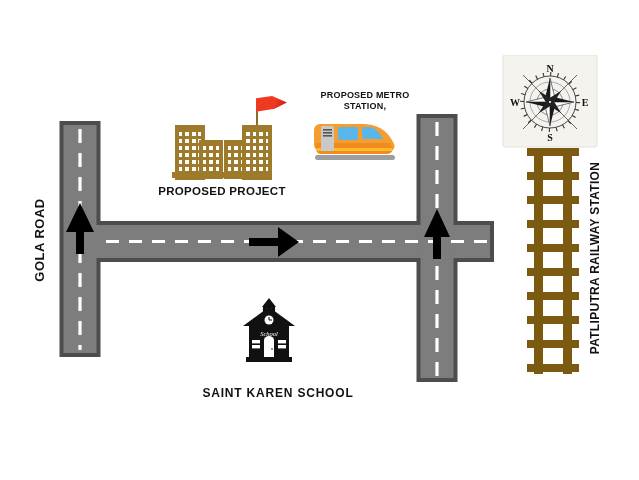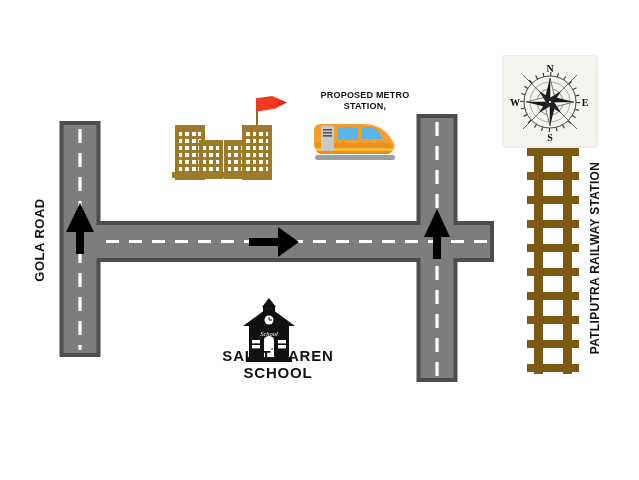--- a/index.html
+++ b/index.html
@@ -52,20 +52,21 @@
 
   <div class="abs" style="left:172px;top:95px;width:100px;height:88px;">
     <div class="flagpole" style="left:84px;top:8px;width:2px;height:24px;"></div>
     <div class="flag" style="left:84px;top:1px;width:31px;height:22px;"></div>
     <div class="tower tall" style="left:3px;top:30px;width:22px;height:48px;"></div>
     <div class="tower short" style="left:27px;top:45px;width:16px;height:33px;"></div>
     <div class="tower short" style="left:52px;top:45px;width:16px;height:33px;"></div>
     <div class="tower tall" style="left:70px;top:30px;width:22px;height:48px;"></div>
     <div class="bbase" style="left:0px;top:77px;width:96px;height:6px;"></div>
   </div>
+  <div class="abs maplabel" style="left:155px;top:185px;width:134px;font-size:11.5px;letter-spacing:.3px;">PROPOSED PROJECT</div>
 
   <div class="abs maplabel" style="left:300px;top:90px;width:130px;font-size:9px;line-height:10.5px;letter-spacing:.2px;">
     <span style="display:block">PROPOSED METRO STATION,</span>
   </div>
   <svg class="abs" style="left:312px;top:112px;" width="88" height="52" viewBox="0 0 88 52">
     <rect x="3" y="43" width="80" height="5" rx="2.5" fill="#9e9e9e"></rect>
     <path d="M8,12 h42 c15,0 24,6 30,16 l2,4 c1.5,3 -0.5,7 -4.5,7 H8 a6,6 0 0 1 -6,-6 V18 a6,6 0 0 1 6,-6 Z" fill="#f59d2f"></path>
     <path d="M4,31 h74 l2,4 c1.5,3 -0.5,7 -4.5,7 H8 a6,6 0 0 1 -4,-4 Z" fill="#ef8b1f"></path>
     <rect x="4" y="36" width="76" height="3" fill="#fcc12f" opacity="0.9"></rect>
     <rect x="9" y="14" width="13" height="25" rx="1.5" fill="#c9c9c9"></rect>
@@ -138,15 +139,15 @@
     <rect x="10" y="28" width="40" height="31" fill="#111"></rect>
     <text x="30" y="37.5" text-anchor="middle" font-family="Liberation Serif,serif" font-size="6.5" font-style="italic" fill="#fff">School</text>
     <path d="M25,59 v-17 a5,4 0 0 1 10,0 v17 Z" fill="#fff"></path>
     <circle cx="33" cy="51" r="0.8" fill="#111"></circle>
     <rect x="13" y="42" width="8" height="3.4" fill="#fff"></rect>
     <rect x="13" y="47" width="8" height="3.4" fill="#fff"></rect>
     <rect x="39" y="42" width="8" height="3.4" fill="#fff"></rect>
     <rect x="39" y="47" width="8" height="3.4" fill="#fff"></rect>
     <rect x="7" y="59" width="46" height="5" fill="#111"></rect>
   </svg>
-  <div class="abs maplabel" style="left:190px;top:347px;width:176px;font-size:15px;letter-spacing:.8px;">SAINT KAREN SCHOOL</div>
+  <div class="abs maplabel" style="left:190px;top:386px;width:176px;font-size:12px;letter-spacing:.8px;">SAINT KAREN SCHOOL</div>
 
 </div>
 
 </body></html>

